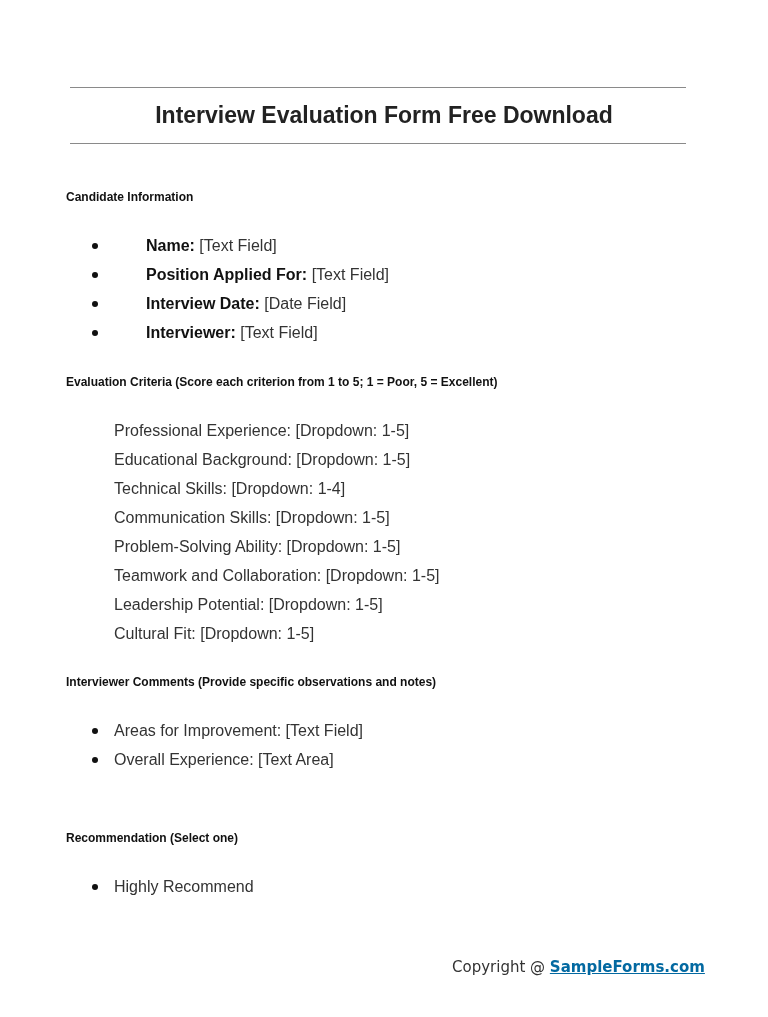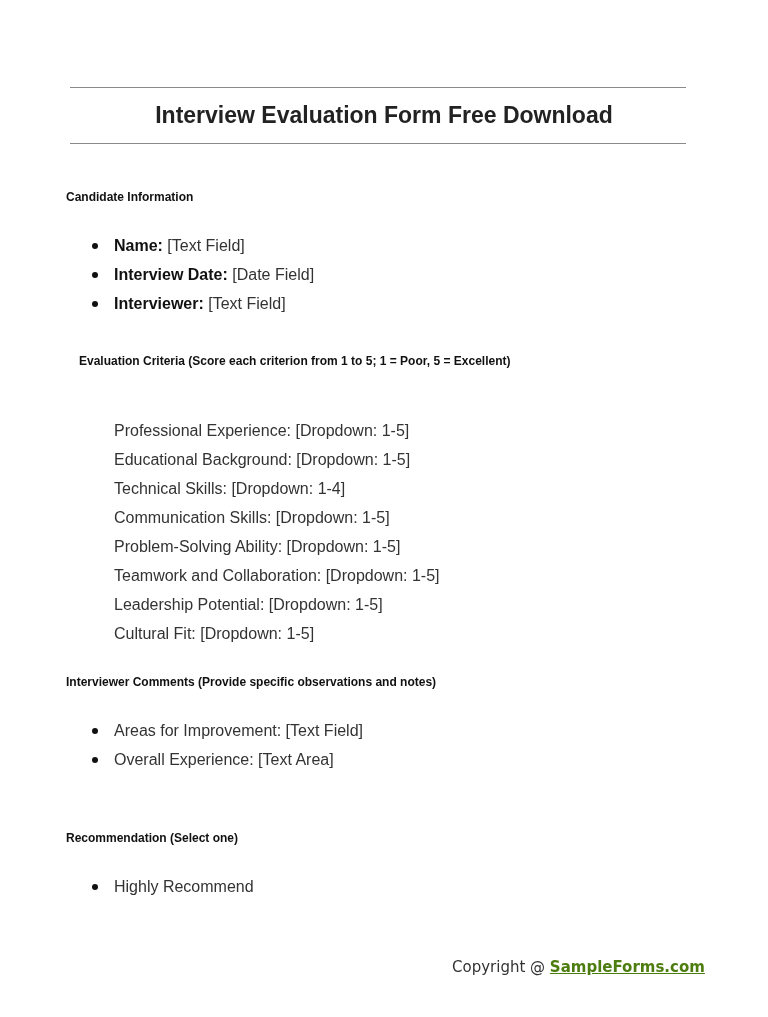--- a/index.html
+++ b/index.html
@@ -19,44 +19,45 @@
       line-height: 20px; margin: 0;
     }
     ul.bullets { position: absolute; left: 66px; margin: 0; padding: 0; list-style: none; }
     ul.bullets li {
       position: relative; padding-left: 48px; font-size: 16px; line-height: 29px; color: #333333;
     }
     ul.bullets li::before {
       content: ""; position: absolute; left: 26px; top: 12px; width: 6px; height: 6px;
       border-radius: 50%; background: #111111;
     }
-    ul.bullets li b { color: #111111; }
+    ul.bullets li b { color: #111111; margin-left: 32px; }
     ul.plain { position: absolute; left: 114px; margin: 0; padding: 0; list-style: none; }
     ul.plain li { font-size: 16px; line-height: 29px; color: #333333; }
     .footer {
       position: absolute; top: 957px; left: 452px; font-size: 15px; color: #333333;
       font-family: "DejaVu Sans", sans-serif; line-height: 20px;
     }
-    .footer a { color: #4d7c0f; font-weight: bold; text-decoration: underline; }
+    .footer a { color: #0369a1; font-weight: bold; text-decoration: underline; }
   </style>
 </head>
 <body>
 
 <div class="rule top"></div>
 <h1 class="title" style="margin:0;">Interview Evaluation Form Free Download</h1>
 <div class="rule bottom"></div>
 
 <h2 class="heading" style="top:187px;">Candidate Information</h2>
 <ul class="bullets" style="top:231px;">
   <li><b>Name:</b> <span>[Text Field]</span></li>
+  <li><b>Position Applied For:</b> <span>[Text Field]</span></li>
   <li><b>Interview Date:</b> <span>[Date Field]</span></li>
   <li><b>Interviewer:</b> <span>[Text Field]</span></li>
 </ul>
 
-<h2 class="heading" style="top:351px;margin-left:13px;">Evaluation Criteria (Score each criterion from 1 to 5; 1 = Poor, 5 = Excellent)</h2>
+<h2 class="heading" style="top:372px;">Evaluation Criteria (Score each criterion from 1 to 5; 1 = Poor, 5 = Excellent)</h2>
 <ul class="plain" style="top:416px;">
   <li>Professional Experience: [Dropdown: 1-5]</li>
   <li>Educational Background: [Dropdown: 1-5]</li>
   <li>Technical Skills: [Dropdown: 1-4]</li>
   <li>Communication Skills: [Dropdown: 1-5]</li>
   <li>Problem-Solving Ability: [Dropdown: 1-5]</li>
   <li>Teamwork and Collaboration: [Dropdown: 1-5]</li>
   <li>Leadership Potential: [Dropdown: 1-5]</li>
   <li>Cultural Fit: [Dropdown: 1-5]</li>
 </ul>

